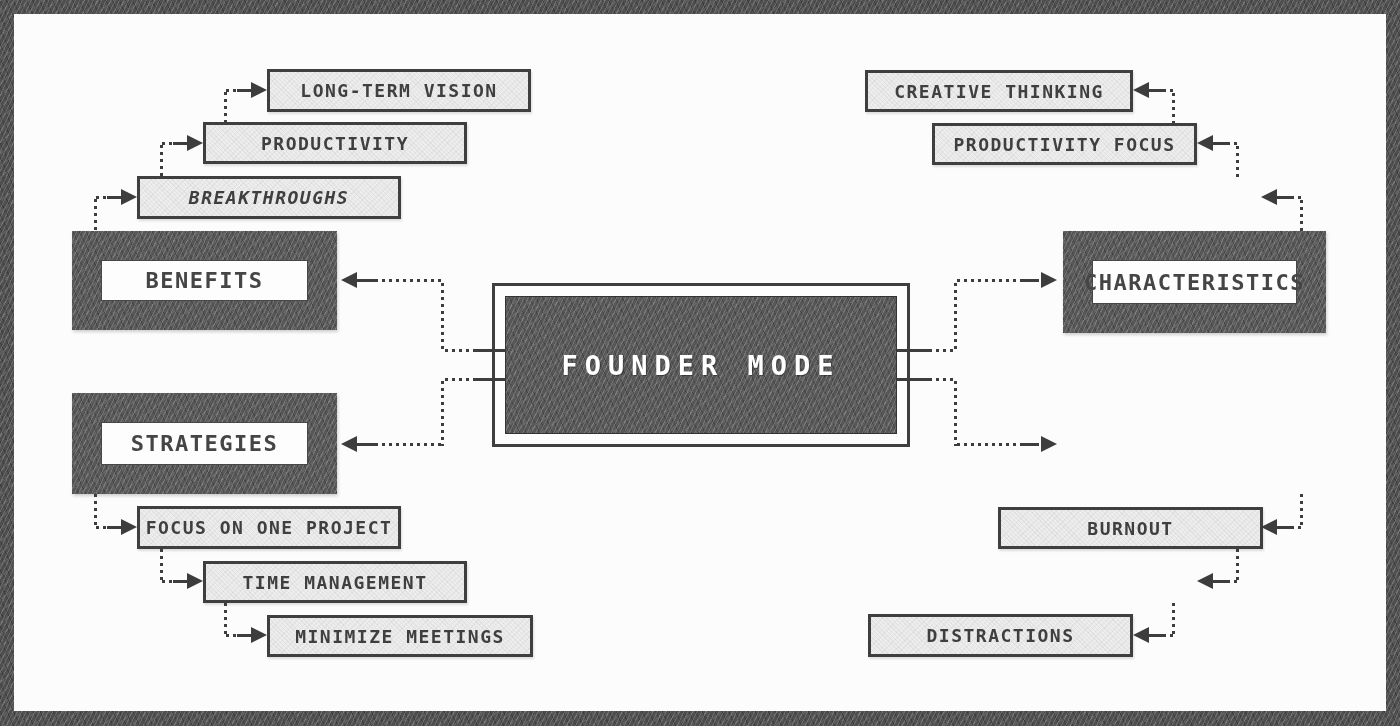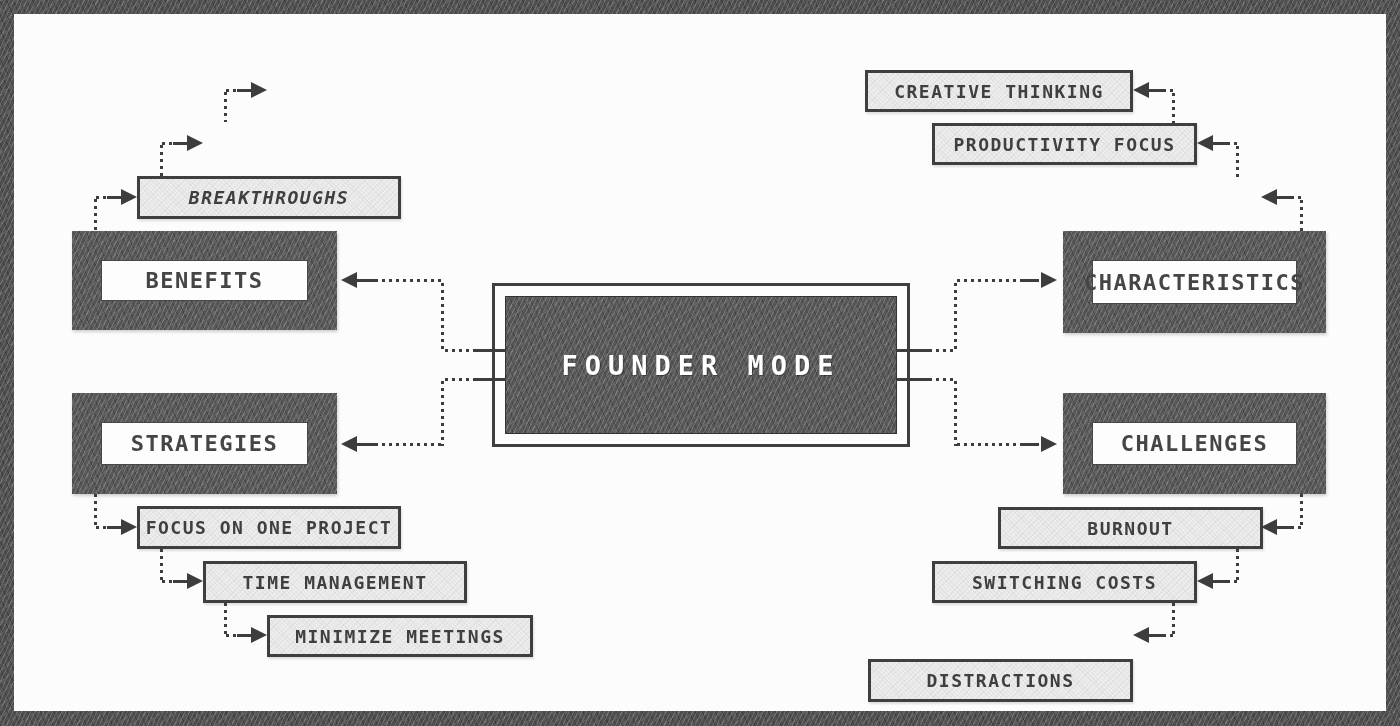--- a/index.html
+++ b/index.html
@@ -67,27 +67,30 @@
 
   <div class="cat dark-tex" style="left:72px;top:231px;width:265px;height:99px;">
     <div class="cat-inner">BENEFITS</div>
   </div>
   <div class="cat dark-tex" style="left:72px;top:393px;width:265px;height:101px;">
     <div class="cat-inner">STRATEGIES</div>
   </div>
   <div class="cat dark-tex" style="left:1063px;top:231px;width:263px;height:102px;">
     <div class="cat-inner">CHARACTERISTICS</div>
   </div>
-  <div class="cat dark-tex" style="left:1063px;top:393px;width:263px;height:101px;">
-    <div class="cat-inner">CHALLENGES</div>
-  </div>
 
   <div class="item" style="left:137px;top:176px;width:264px;height:43px;font-style:italic;">
     <span>BREAKTHROUGHS</span>
   </div>
+  <div class="item" style="left:203px;top:122px;width:264px;height:42px;">
+    <span>PRODUCTIVITY</span>
+  </div>
+  <div class="item" style="left:267px;top:69px;width:264px;height:43px;">
+    <span>LONG-TERM VISION</span>
+  </div>
 
   <div class="item" style="left:137px;top:506px;width:264px;height:43px;">
     <span>FOCUS ON ONE PROJECT</span>
   </div>
   <div class="item" style="left:203px;top:561px;width:264px;height:42px;">
     <span>TIME MANAGEMENT</span>
   </div>
   <div class="item" style="left:267px;top:615px;width:266px;height:42px;">
     <span>MINIMIZE MEETINGS</span>
   </div>
@@ -95,24 +98,21 @@
   <div class="item" style="left:932px;top:123px;width:265px;height:42px;">
     <span>PRODUCTIVITY FOCUS</span>
   </div>
   <div class="item" style="left:998px;top:507px;width:265px;height:42px;">
     <span>BURNOUT</span>
   </div>
 
   <div class="item" style="left:865px;top:70px;width:268px;height:42px;">
     <span>CREATIVE THINKING</span>
   </div>
-  <div class="item" style="left:932px;top:561px;width:265px;height:42px;">
-    <span>SWITCHING COSTS</span>
-  </div>
-  <div class="item" style="left:868px;top:614px;width:265px;height:43px;margin-top:45px;">
+  <div class="item" style="left:868px;top:614px;width:265px;height:43px;">
     <span>DISTRACTIONS</span>
   </div>
 
   <div class="hsolid" style="left:473px;top:349px;width:33px;"></div>
   <div class="hdot" style="left:445px;top:349px;width:28px;"></div>
   <div class="vdot" style="left:441px;top:283px;height:67px;"></div>
   <div class="hdot" style="left:375px;top:279px;width:68px;"></div>
   <div class="hsolid" style="left:357px;top:279px;width:18px;"></div>
   <div class="arr-l" style="left:341px;top:272px;"></div>
 

